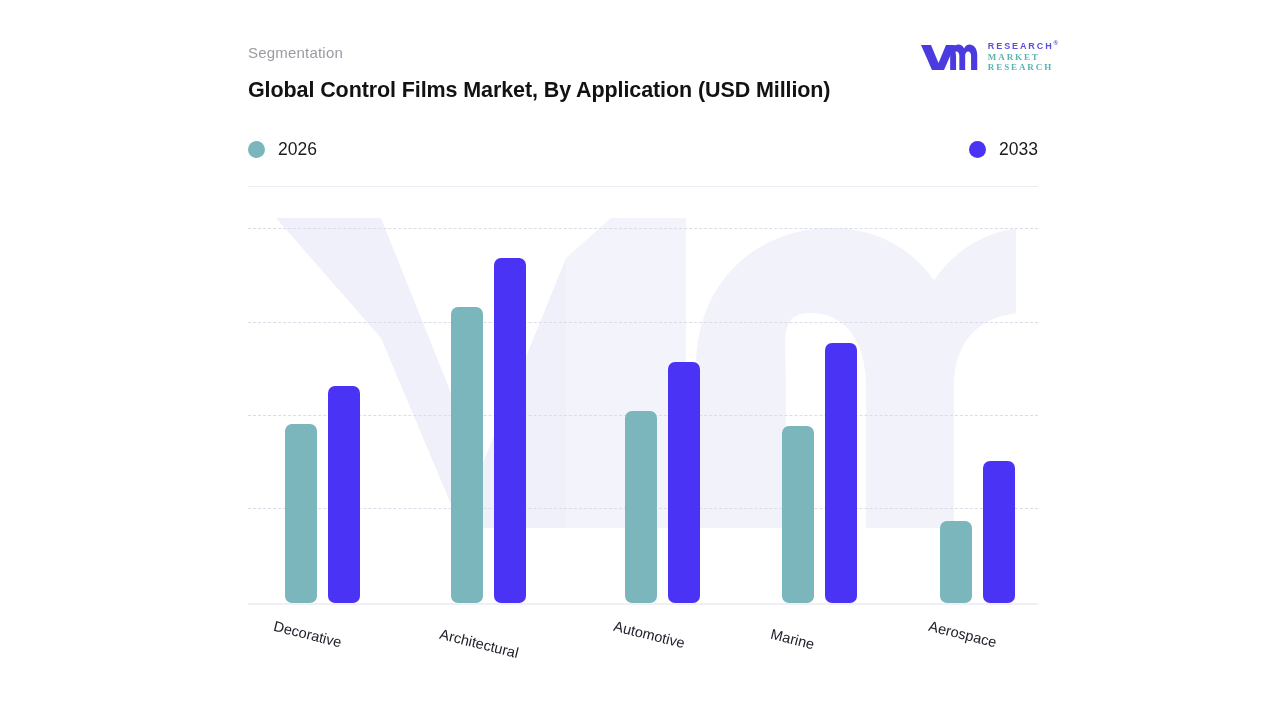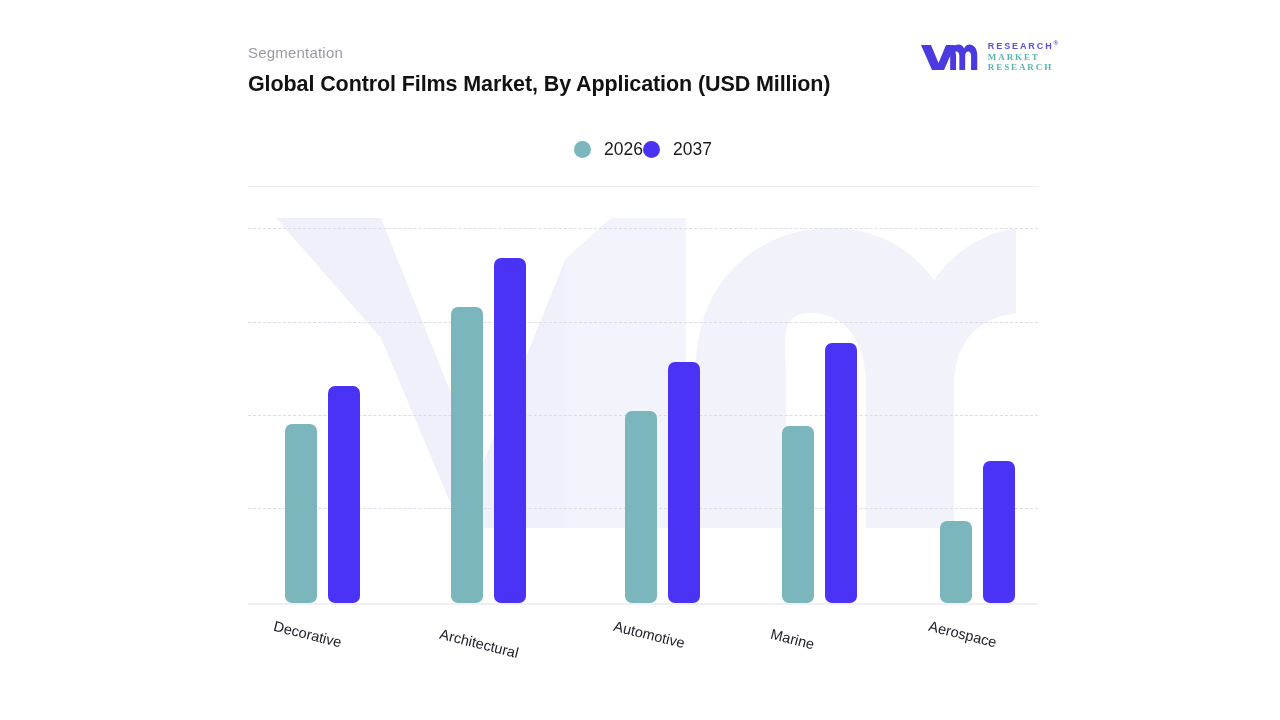--- a/index.html
+++ b/index.html
@@ -11,40 +11,40 @@
   }
   .page { position: relative; width: 1280px; height: 720px; background:#fff; }
 
   
   .header { position: absolute; left: 248px; top: 44px; width: 790px; height: 70px; }
   .seg-label {
     font-size: 15px; color: #9a9aa4; letter-spacing: .2px;
     font-family: "Liberation Sans", sans-serif;
   }
   .chart-title {
-    margin-top: 11px;
+    margin-top: 17px;
     font-size: 21.5px; font-weight: bold; color: #121212;
     letter-spacing: -0.1px; white-space: nowrap;
   }
 
   
   .logo { position: absolute; right: 222px; top: 40px; display:flex; align-items:center; gap:9px; }
   .logo-mark { width: 60px; height: 30px; display:block; }
   .logo-text { display:flex; flex-direction:column; line-height:1.18; }
   .logo-line {
     font-size: 9px; font-weight: bold; letter-spacing: 1.9px;
     font-family: "Liberation Sans", sans-serif;
   }
   .logo-line.l1 { color:#5b4ee3; position:relative; }
   .logo-line.l2, .logo-line.l3 { color:#57b5b0;font-family:Liberation Serif, serif; }
   .logo-reg { font-size:6px; vertical-align:super; color:#5b4ee3; letter-spacing:0; }
 
   
   .legend { position:absolute; left:248px; top:133px; width:790px; height:32px;
-            display:flex; justify-content:center; align-items:center; }
+            display:flex; justify-content:space-between; align-items:center; }
   .legend-item { display:flex; align-items:center; gap:13px; }
   .legend-dot { width:17px; height:17px; border-radius:50%; display:block; }
   .legend-label { font-size:17.5px; color:#1c1c1c; }
 
   
   .chart-wrap { position:absolute; left:248px; top:186px; width:790px; height:420px; }
   .sep-line { position:absolute; left:0; top:0; width:790px; height:1px; background:#eceaf3; }
 
   .plot { position:absolute; left:0; top:0; width:790px; height:418px; }
 
@@ -97,21 +97,21 @@
     </div>
   </div>
 
   <div class="legend" id="legend">
       <div class="legend-item">
         <span class="legend-dot" style="background: rgb(122, 182, 187);"></span>
         <span class="legend-label">2026</span>
       </div>
       <div class="legend-item">
         <span class="legend-dot" style="background: rgb(74, 51, 245);"></span>
-        <span class="legend-label">2037</span>
+        <span class="legend-label">2033</span>
       </div>
     </div>
 
   <div class="chart-wrap">
     <div class="sep-line"></div>
 
     <div class="plot">
 
       <svg class="watermark" viewBox="0 0 750 310">
         <path d="M10 0 L115 0 L215 250 L300 40 L300 310 L195 310 L115 120 Z" fill="#f0f0fa"></path>

